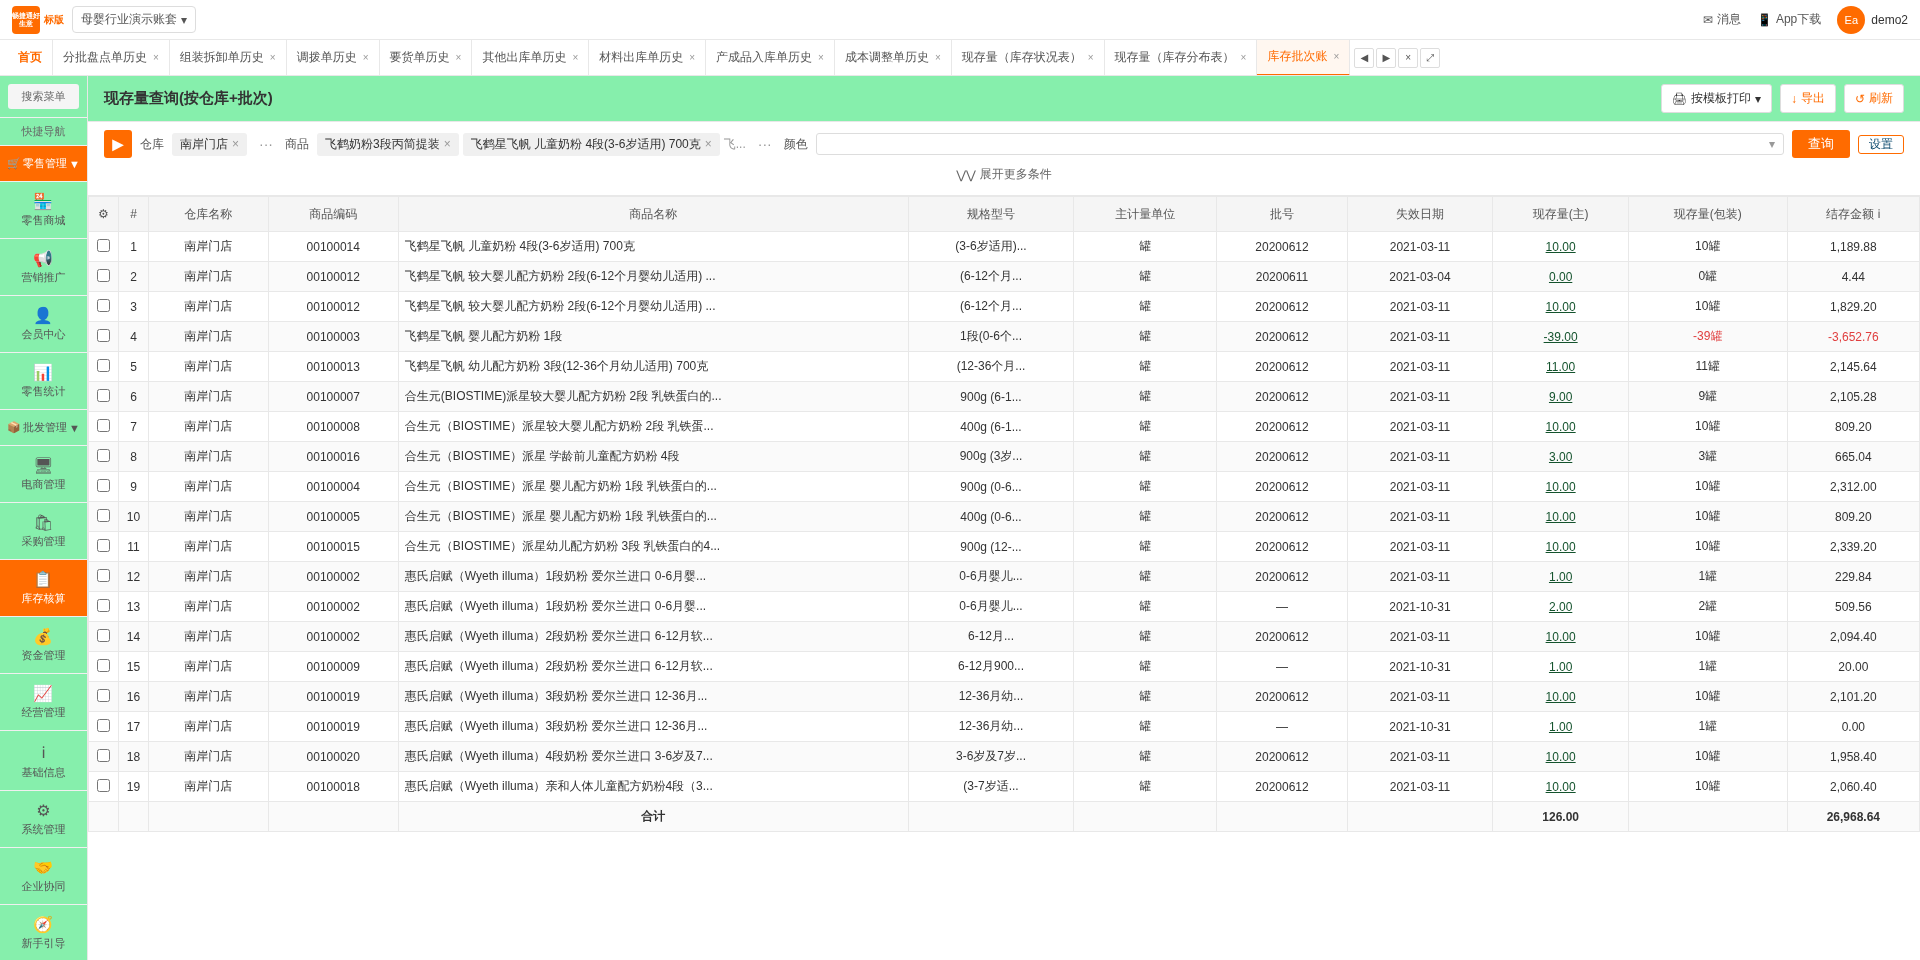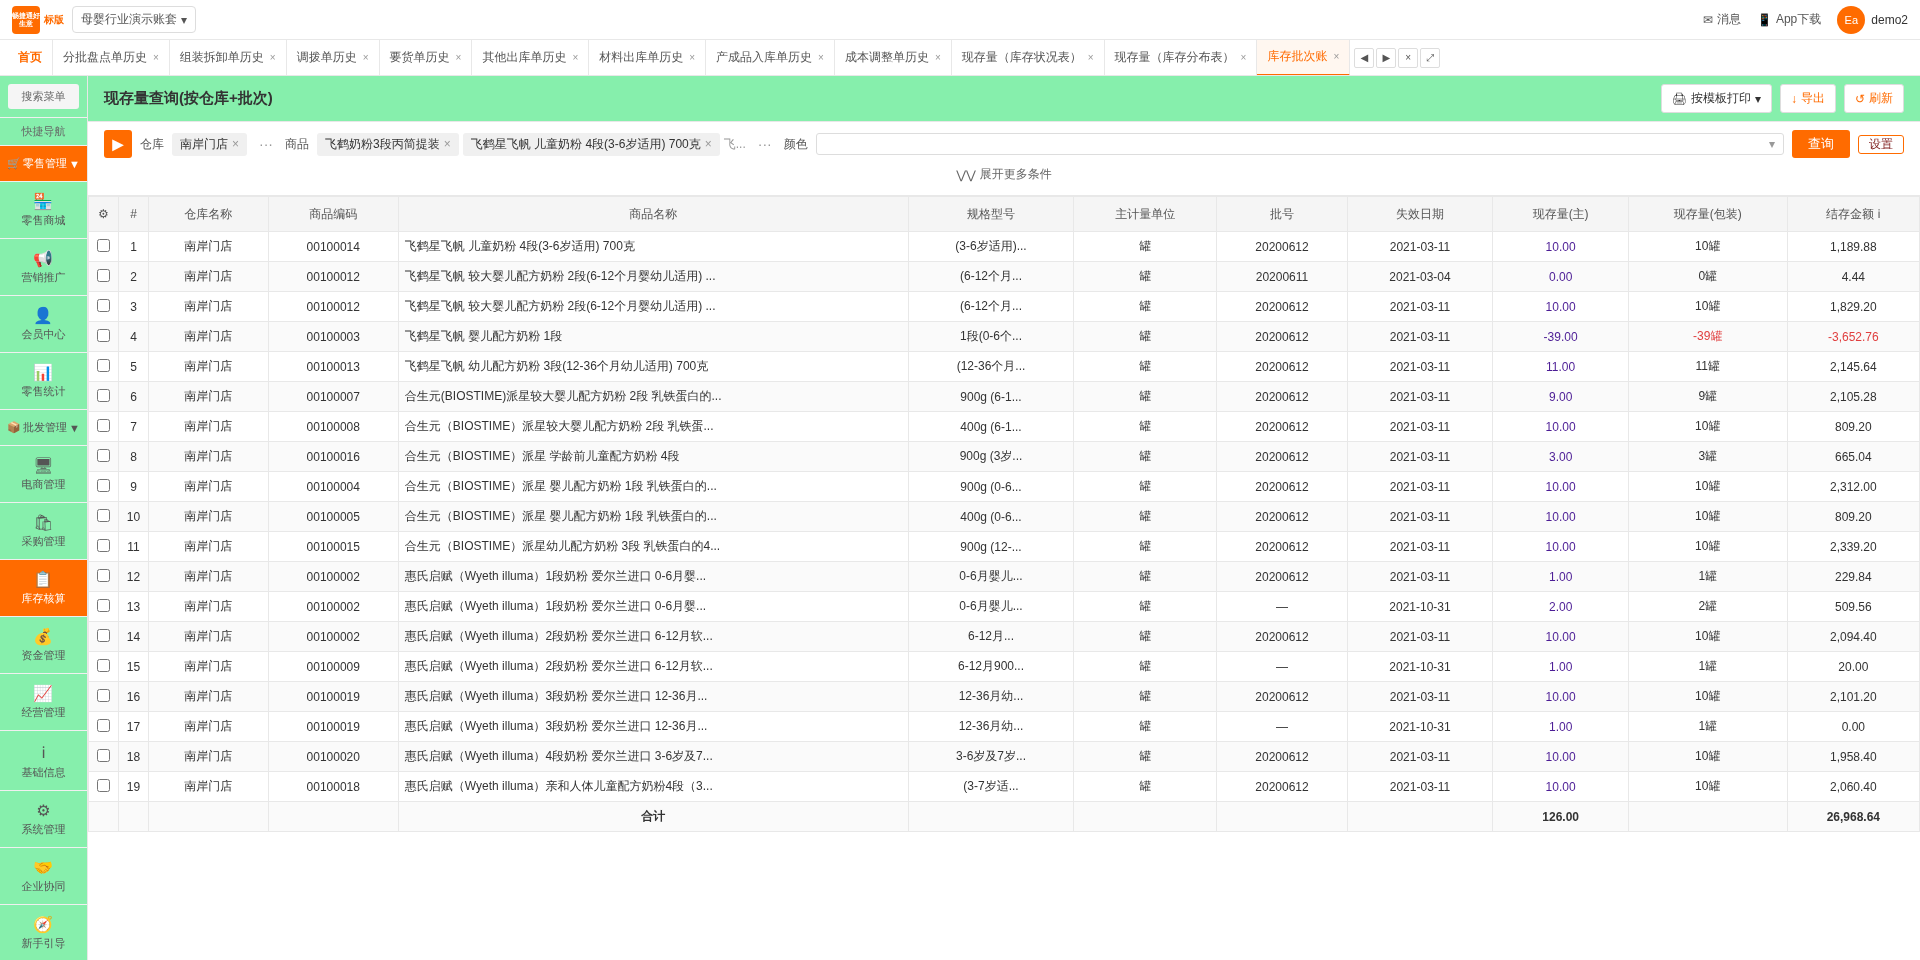--- a/index.html
+++ b/index.html
@@ -127,21 +127,21 @@
       border-radius: 3px;
       font-size: 12px;
       color: #333;
     }
     .filter-tag .tag-close { cursor: pointer; color: #999; }
     .filter-more { color: #999; cursor: pointer; }
     .filter-dots { font-size: 14px; color: #999; cursor: pointer; padding: 0 4px; }
     .color-filter { display: flex; align-items: center; gap: 4px; flex: 1; }
     .color-dropdown { flex: 1; padding: 3px 8px; border: 1px solid #ddd; border-radius: 3px; font-size: 12px; color: #999; display: flex; align-items: center; justify-content: space-between; cursor: pointer; }
     .btn-query { padding: 5px 16px; background: #ff6b00; color: #fff; border: none; border-radius: 3px; cursor: pointer; font-size: 13px; }
-    .btn-settings { padding: 0 10px; background: #fff; color: #7f1d1d; border: 1px solid #ff6b00; border-radius: 3px; cursor: pointer; font-size: 12px; }
+    .btn-settings { padding: 0 10px; background: #fff; color: #0c4a6e; border: 1px solid #ff6b00; border-radius: 3px; cursor: pointer; font-size: 12px; }
     .expand-more { display: flex; align-items: center; justify-content: center; gap: 4px; padding: 4px; font-size: 12px; color: #666; cursor: pointer; margin-top: 4px; }
 
     
     .table-container { flex: 1; overflow-y: auto; background: #fff; margin: 0; }
     table { width: 100%; border-collapse: collapse; font-size: 12px; }
     thead tr { background: #f5f5f5; }
     th {
       padding: 8px 6px;
       text-align: center;
       border: 1px solid #e8e8e8;
@@ -152,21 +152,21 @@
     td {
       padding: 6px 6px;
       text-align: center;
       border: 1px solid #e8e8e8;
       color: #333;
       white-space: nowrap;
     }
     tr:nth-child(even) td { background: #fafafa; }
     .td-left { text-align: left; }
     .td-red { color: #e03e3e; }
-    .td-link { color: #4c1d95; cursor: pointer; }
+    .td-link { color: #14532d; text-decoration: underline; cursor: pointer; }
     .gear-col { width: 30px; }
     .num-col { width: 30px; }
     .summary-row td { background: #f5f5f5; font-weight: bold; }
   </style>
 </head>
 <body>
 
 <div class="top-bar">
   <div class="top-bar-left">
     <div class="logo-area">

